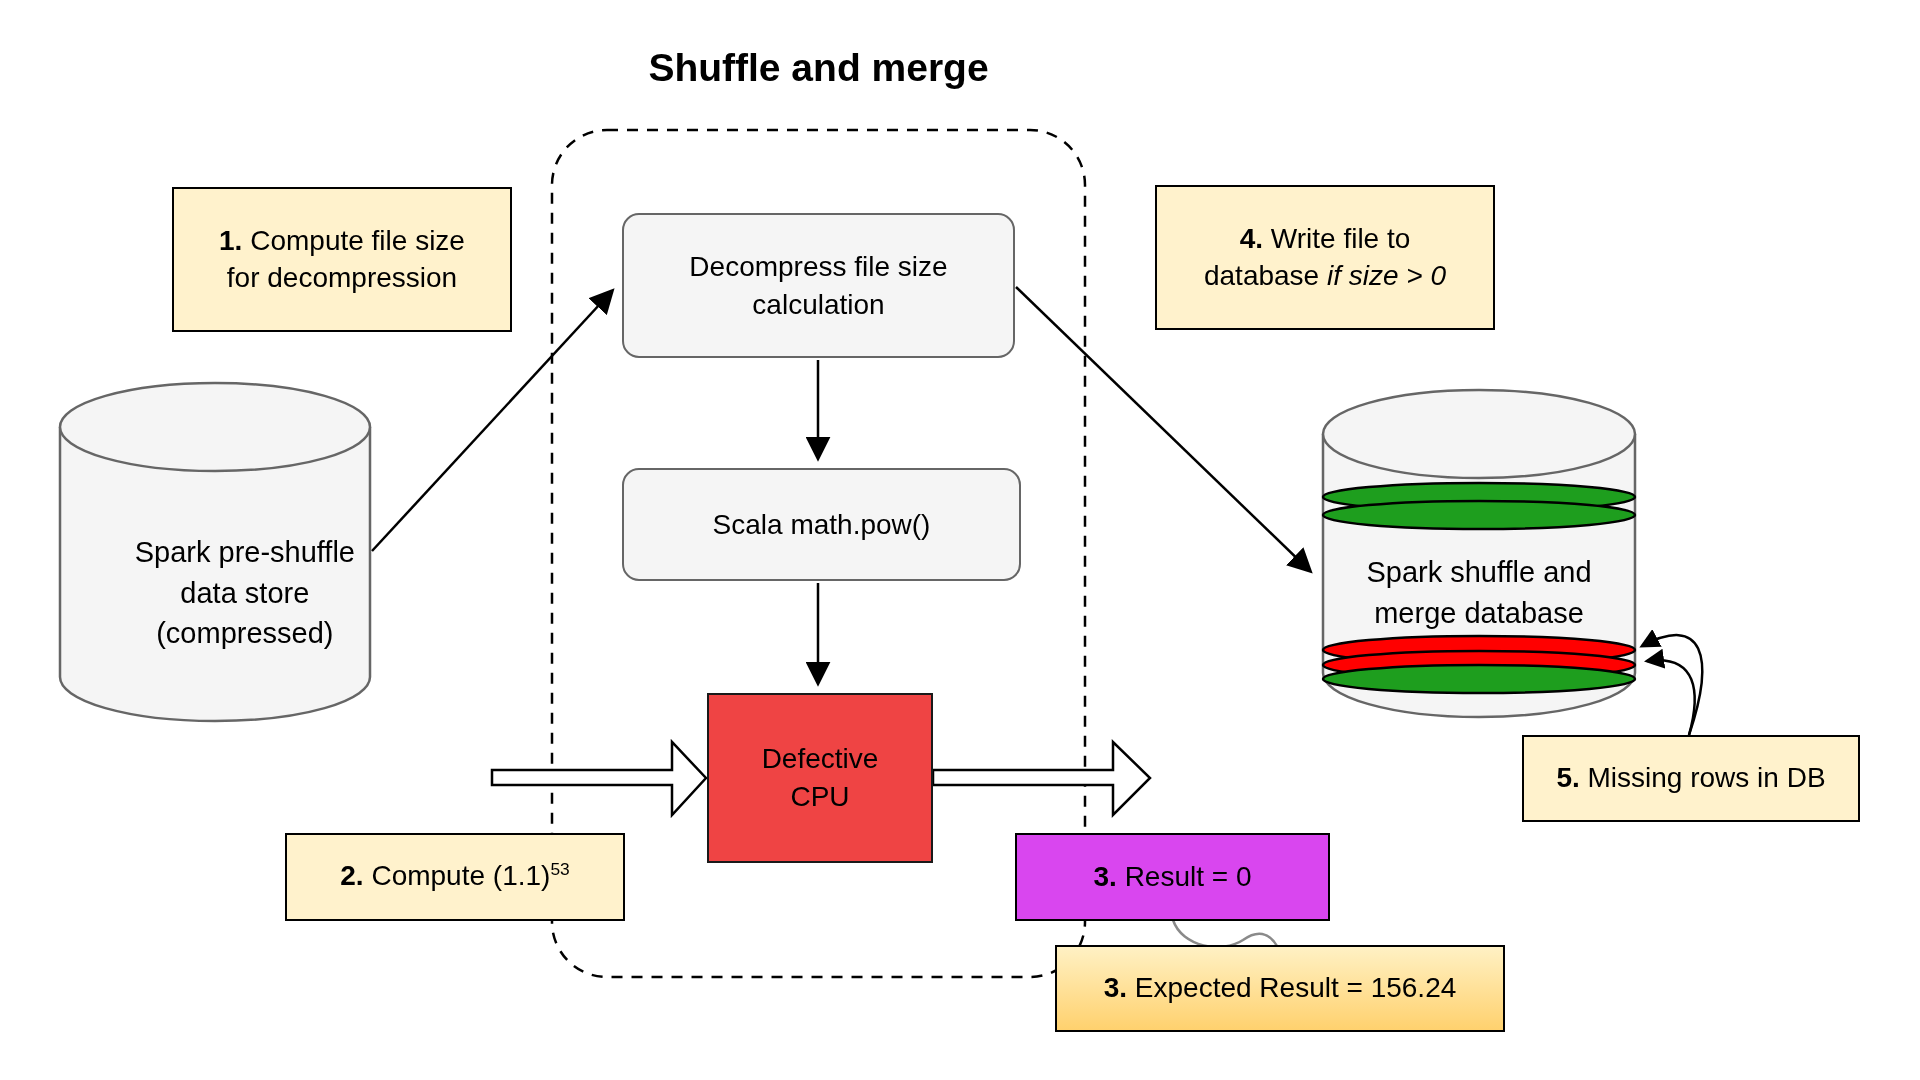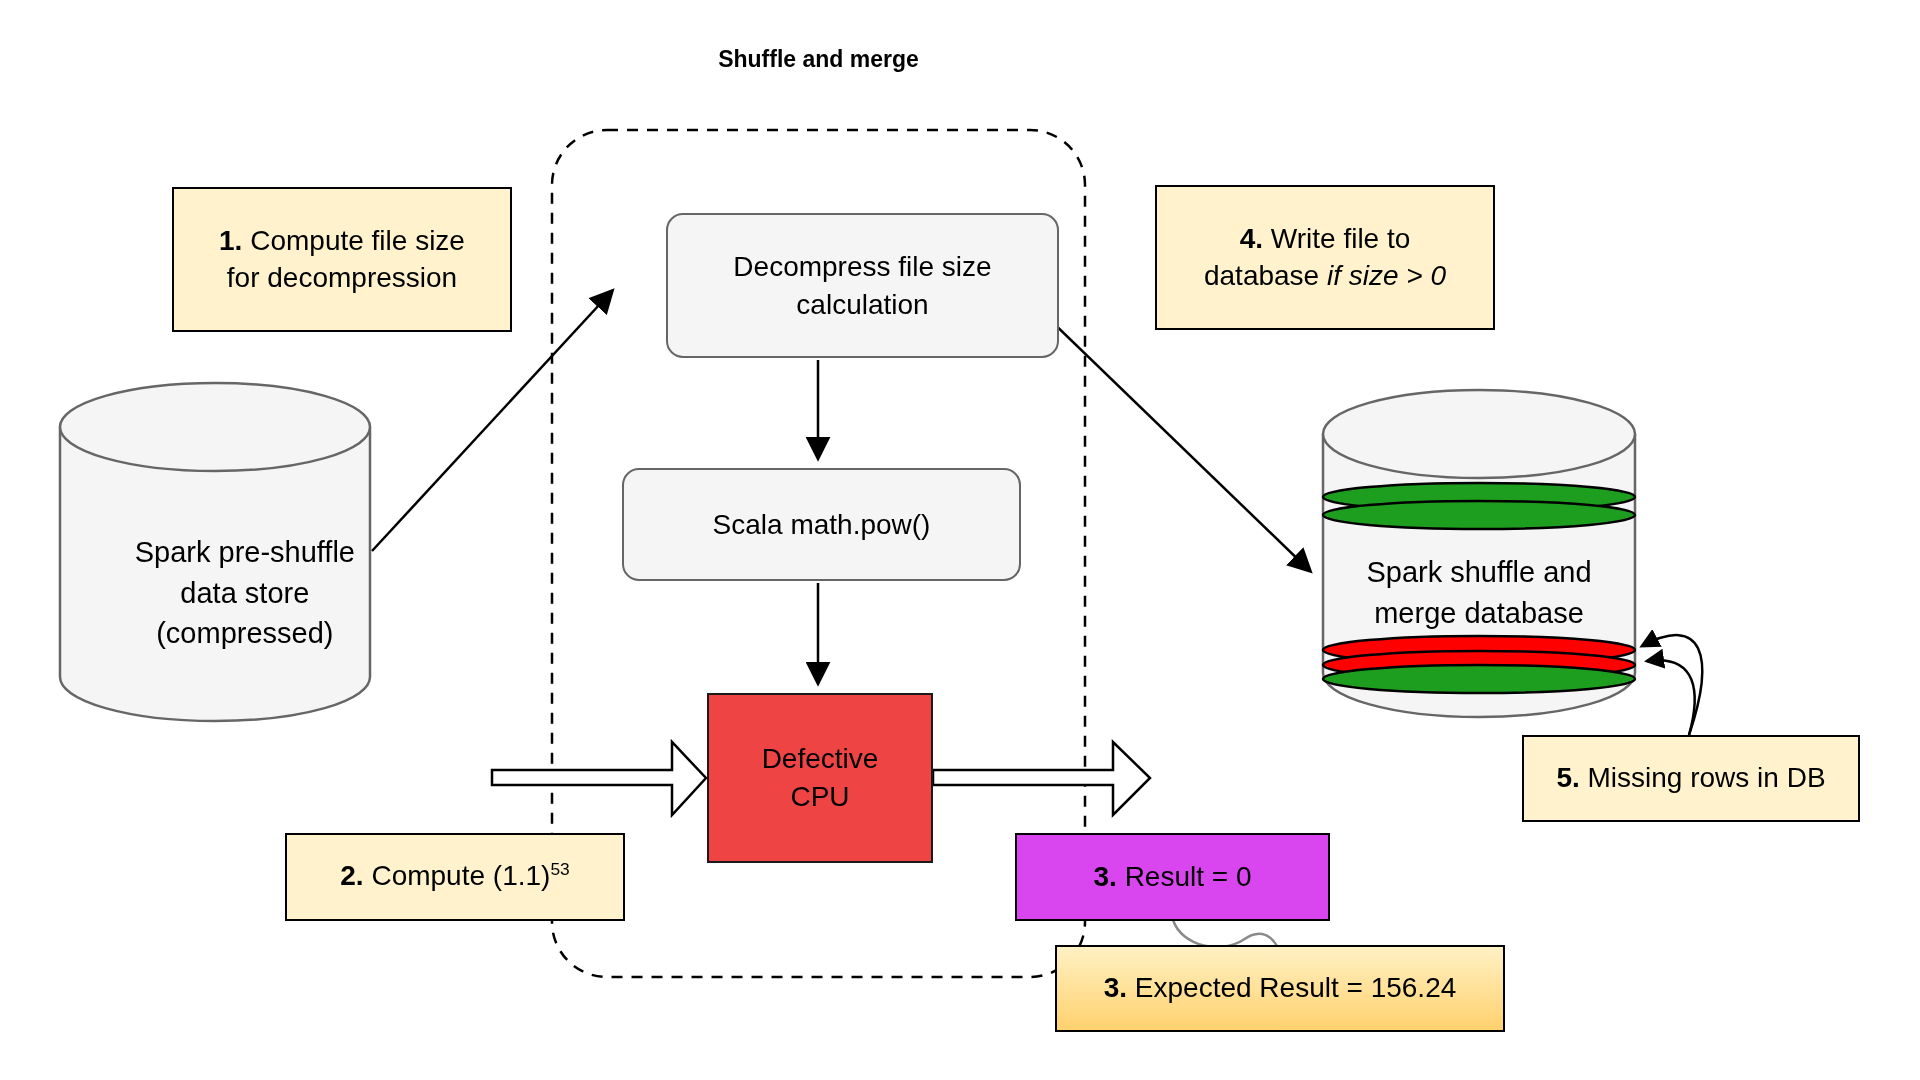--- a/index.html
+++ b/index.html
@@ -7,21 +7,21 @@
     position:relative; width:1920px; height:1080px; background:#ffffff;
     font-family:"Liberation Sans", sans-serif; color:#000;
   }
   svg.layer { position:absolute; left:0; top:0; width:1920px; height:1080px; }
 
   .abs { position:absolute; box-sizing:border-box; }
   .center-flex { display:flex; align-items:center; justify-content:center; text-align:center; }
 
   .diagram-title {
     left:552px; top:46px; width:533px; height:40px;
-    font-size:23px; font-weight:bold; text-align:center;
+    font-size:39px; font-weight:bold; text-align:center;
   }
 
   .note {
     background:#FFF2CC; border:2.5px solid #000;
     font-size:28px; white-space:pre-line; line-height:1.32;
     padding:4px 8px;
   }
   .note b { font-weight:bold; }
   .note sup { font-size:0.62em; }
   .note i { font-style:italic; }
@@ -37,21 +37,21 @@
   }
   .note3b {
     left:1055px; top:945px; width:450px; height:87px;
     background:linear-gradient(180deg,#FFF1C4 0%,#FFD16E 100%);
   }
 
   .process {
     background:#F5F5F5; border:2.5px solid #666; border-radius:17px;
     font-size:28px; white-space:pre-line; line-height:1.35;
   }
-  .process-decompress { left:622px; top:213px; width:393px; height:145px;margin-left:44px; }
+  .process-decompress { left:622px; top:213px; width:393px; height:145px; }
   .process-scala      { left:622px; top:468px; width:399px; height:113px; }
 
   .cpu-box {
     left:707px; top:693px; width:226px; height:170px;
     background:#ef4444; border:2.5px solid #1a1a1a;
     font-size:28px; white-space:pre-line; line-height:1.35;
   }
 
   .cyl-label {
     font-size:29px; white-space:pre-line; line-height:1.4; text-align:center;

